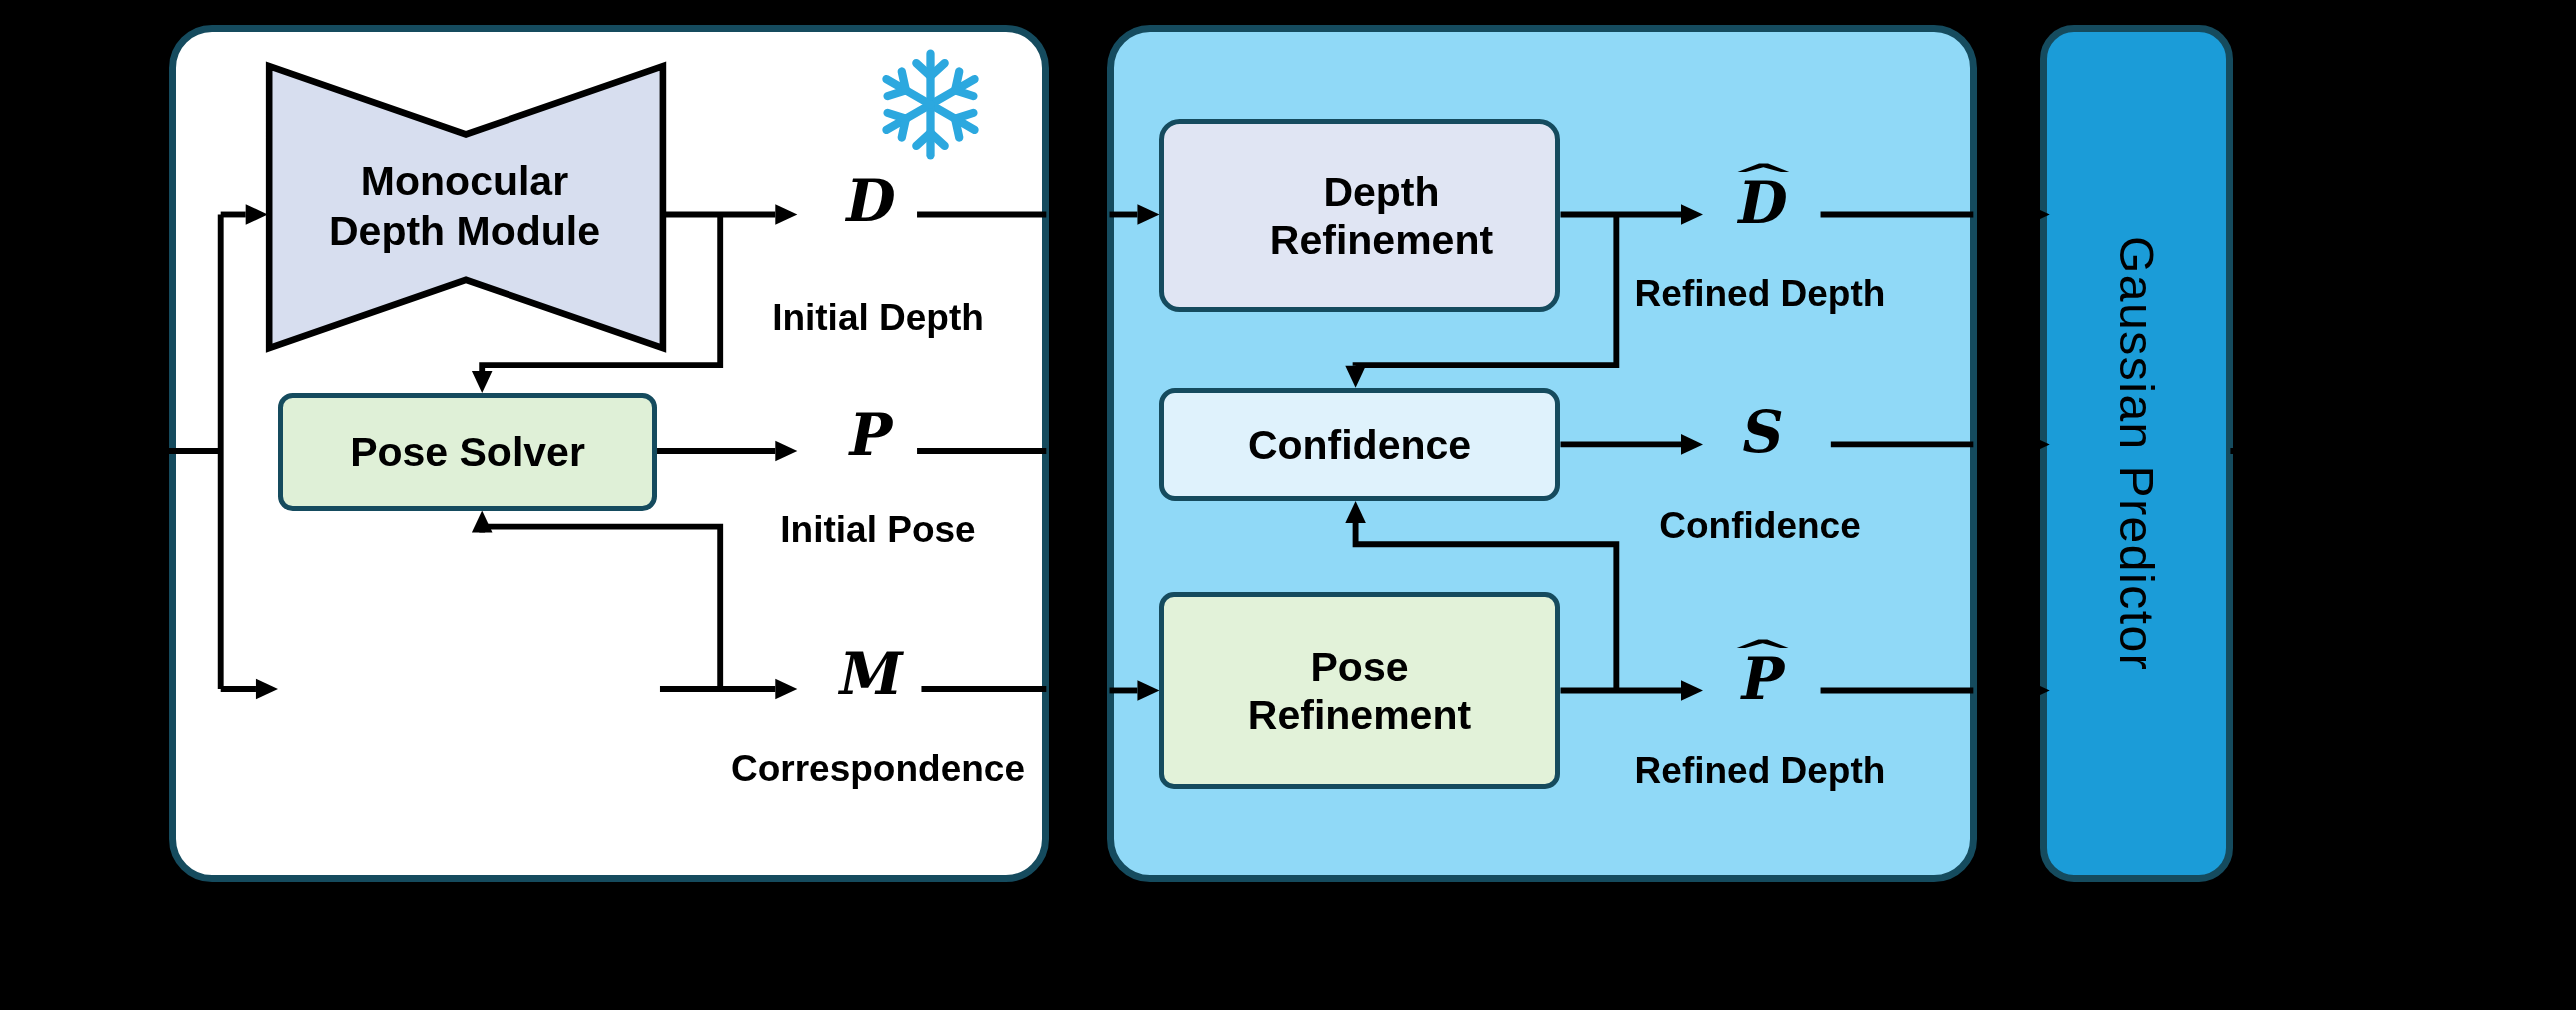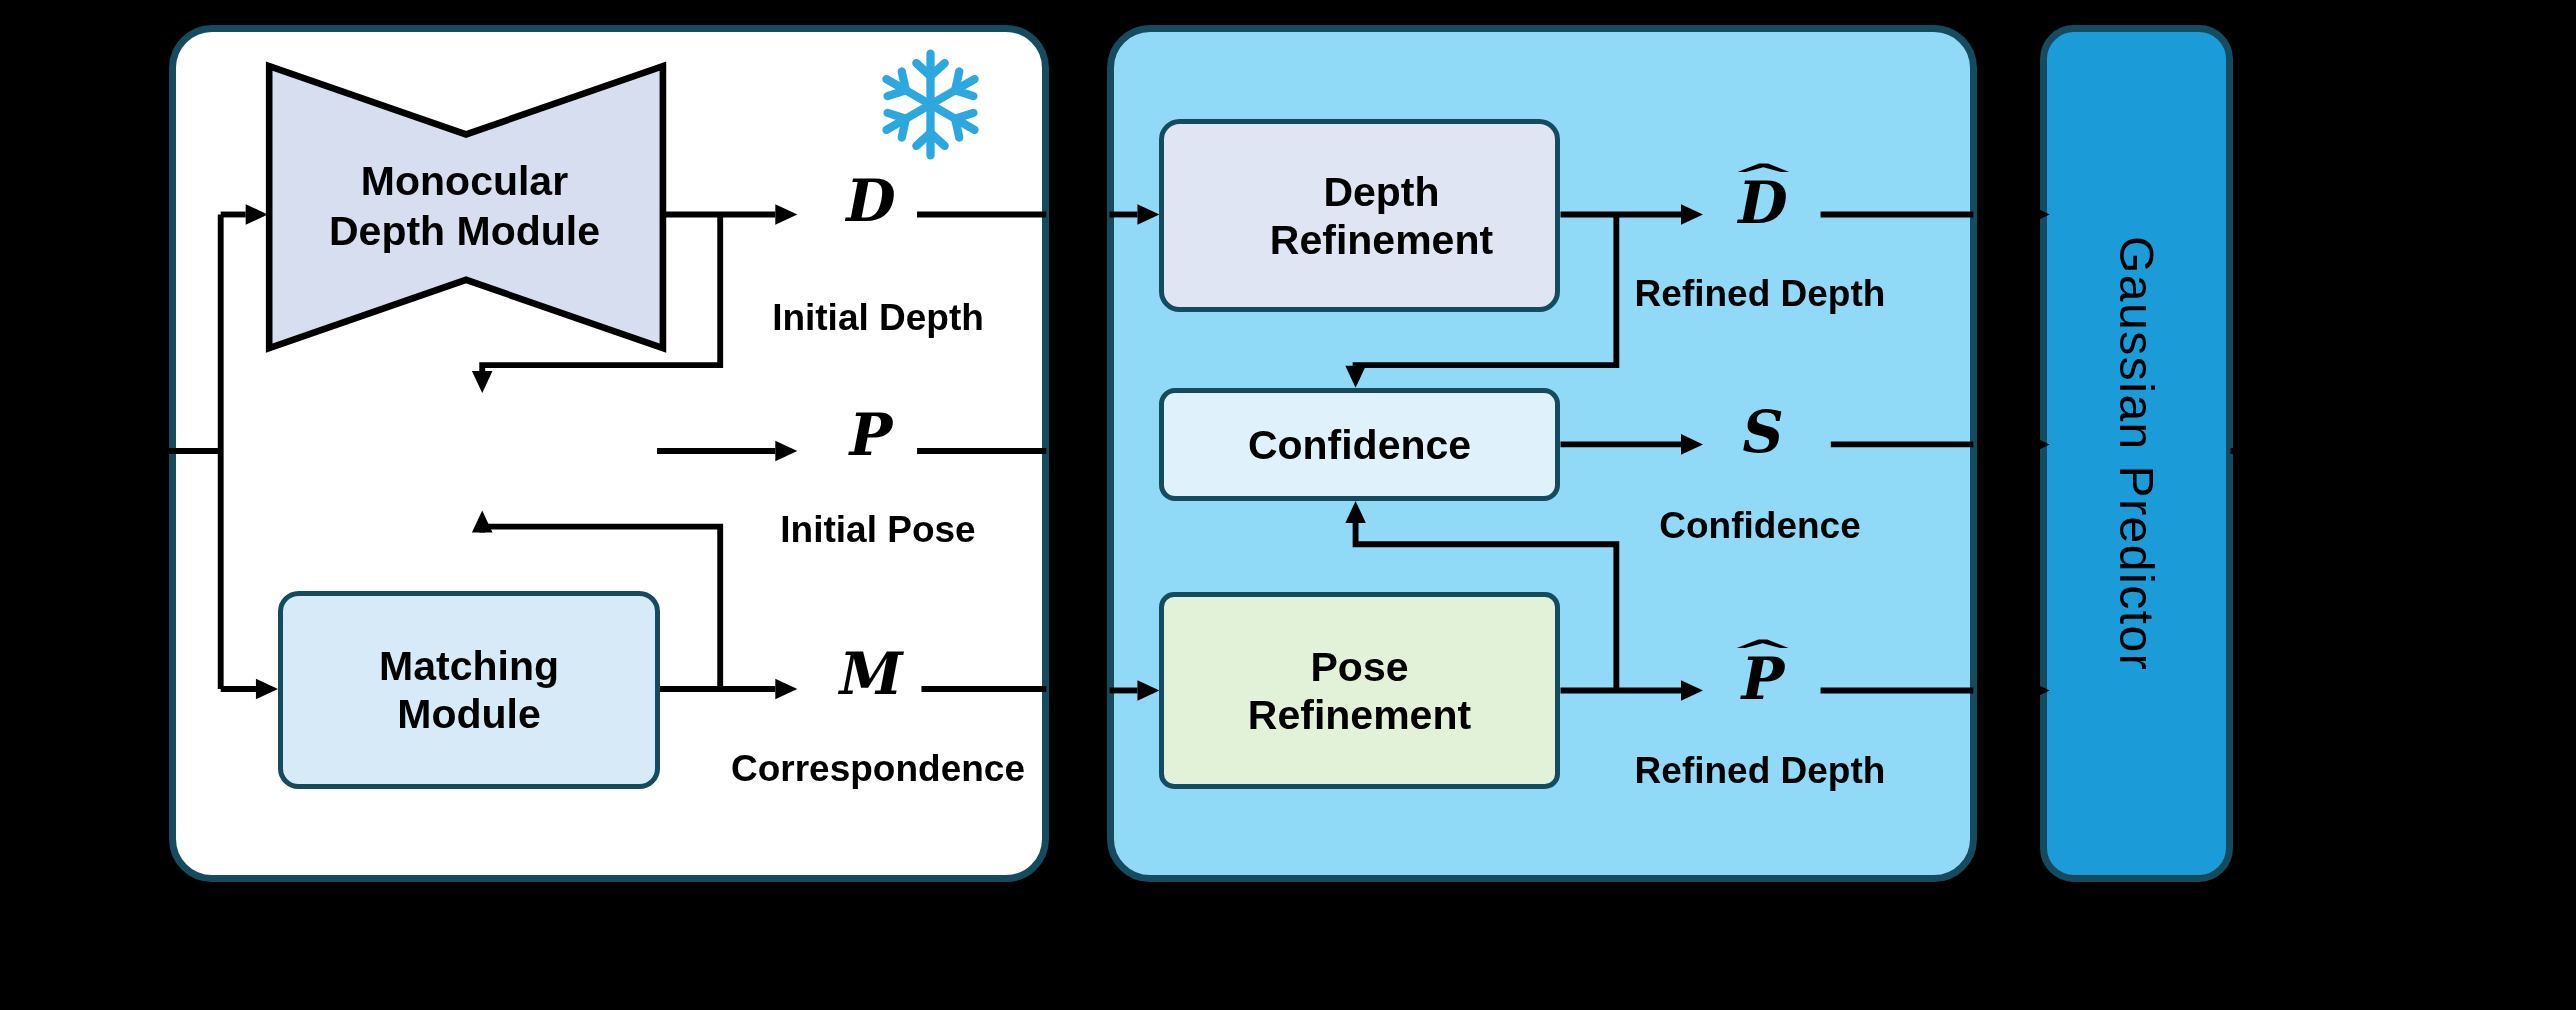--- a/index.html
+++ b/index.html
@@ -128,22 +128,21 @@
           <line x1="0" y1="-48" x2="24" y2="-70"></line>
         </g>
       <g transform="rotate(300)">
           <line x1="0" y1="0" x2="0" y2="-86"></line>
           <line x1="0" y1="-48" x2="-24" y2="-70"></line>
           <line x1="0" y1="-48" x2="24" y2="-70"></line>
         </g>
     </g>
   </svg>
 
-  <div class="box matching">Matching
-Module</div>
+  <div class="box pose-solver">Pose Solver</div>
   <div class="box depth-ref">Depth
 Refinement</div>
   <div class="box confidence">Confidence</div>
   <div class="box pose-ref">Pose
 Refinement</div>
 
   <div class="symbol" style="left:871px;top:229px;">
     <span class="hat"></span>
     <span>D</span>
   </div>

